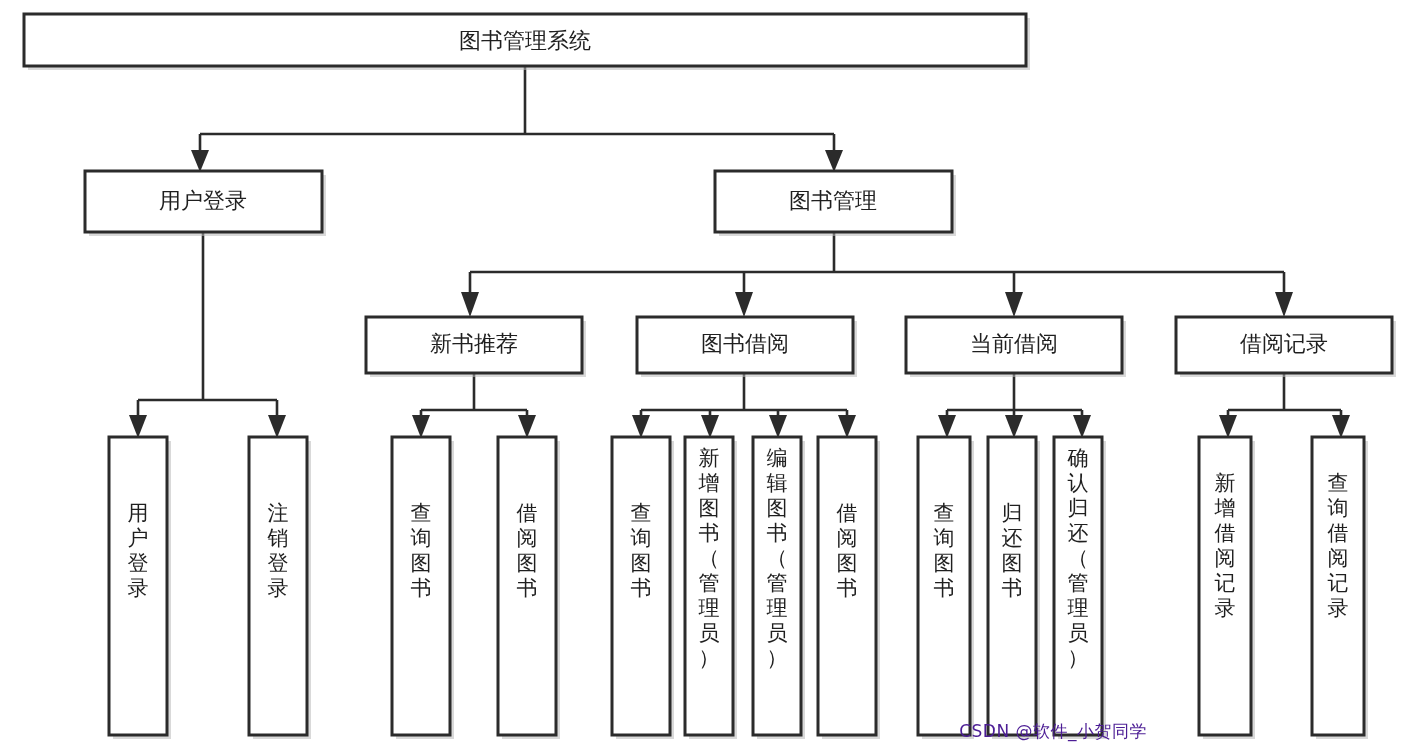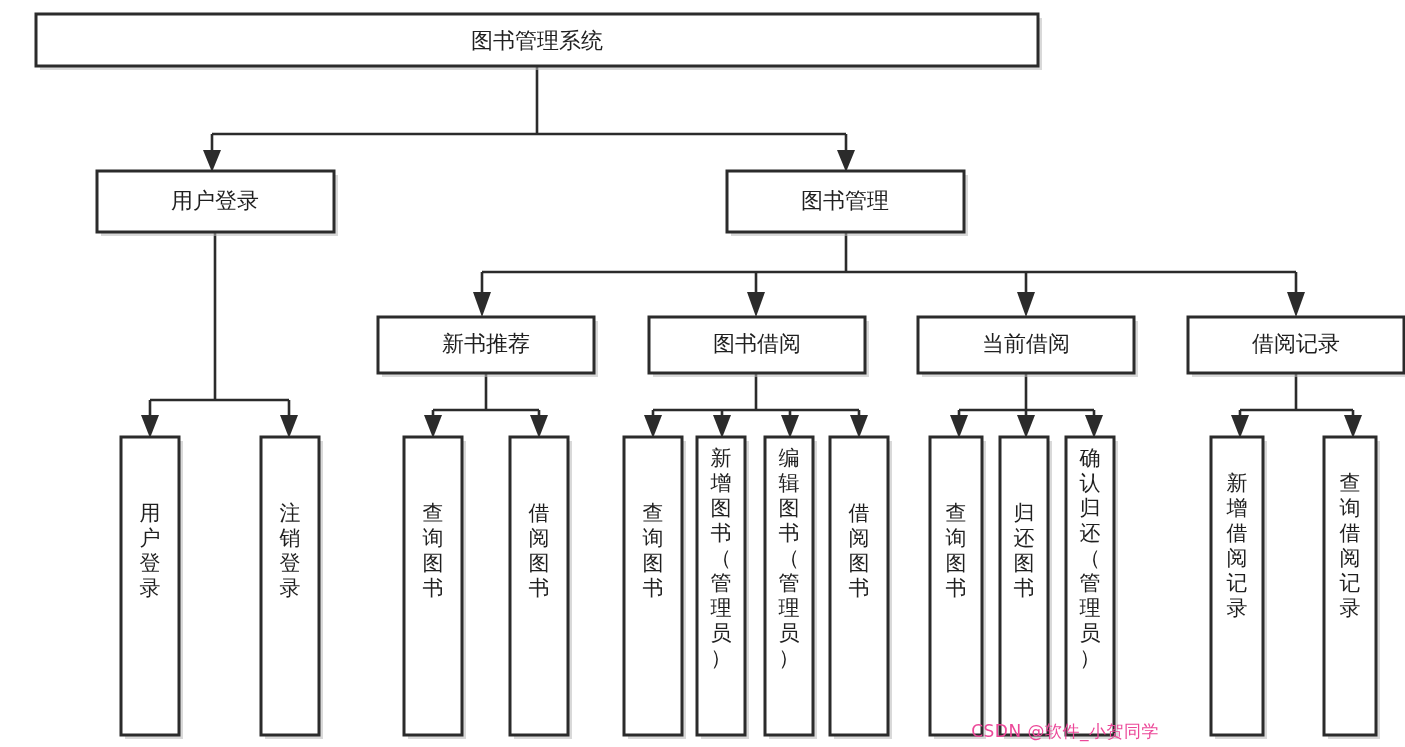--- a/index.html
+++ b/index.html
@@ -9,21 +9,21 @@
   }
   body {
     width: 1405px;
     height: 747px;
     font-family: "DejaVu Sans", "Liberation Sans", sans-serif;
     overflow: hidden;
     position: relative;
   }
   #diagram-root {
     position: absolute;
-    left: 16px; top: 0;
+    left: 4px; top: 0;
     width: 1151px;
     height: 747px;
   }
   svg.diagram {
     display: block;
     width: 1405px;
     height: 747px;
   }
   .node-box {
     fill: #ffffff;
@@ -56,21 +56,21 @@
     font-size: 21px;
     fill: #1f1f1f;
     text-anchor: middle;
   }
   .watermark {
     position: absolute;
     right: 8px;
     bottom: 4px;
     font-family: "DejaVu Sans", "Liberation Sans", sans-serif;
     font-size: 17px;
-    color: #ec4899;
+    color: #4c1d95;
     letter-spacing: 0.5px;
     white-space: nowrap;
     user-select: none;
   }
 </style>
 </head>
 <body>
 
 <div id="diagram-root">
   <svg class="diagram" viewBox="0 0 1405 747" xmlns="http://www.w3.org/2000/svg">

